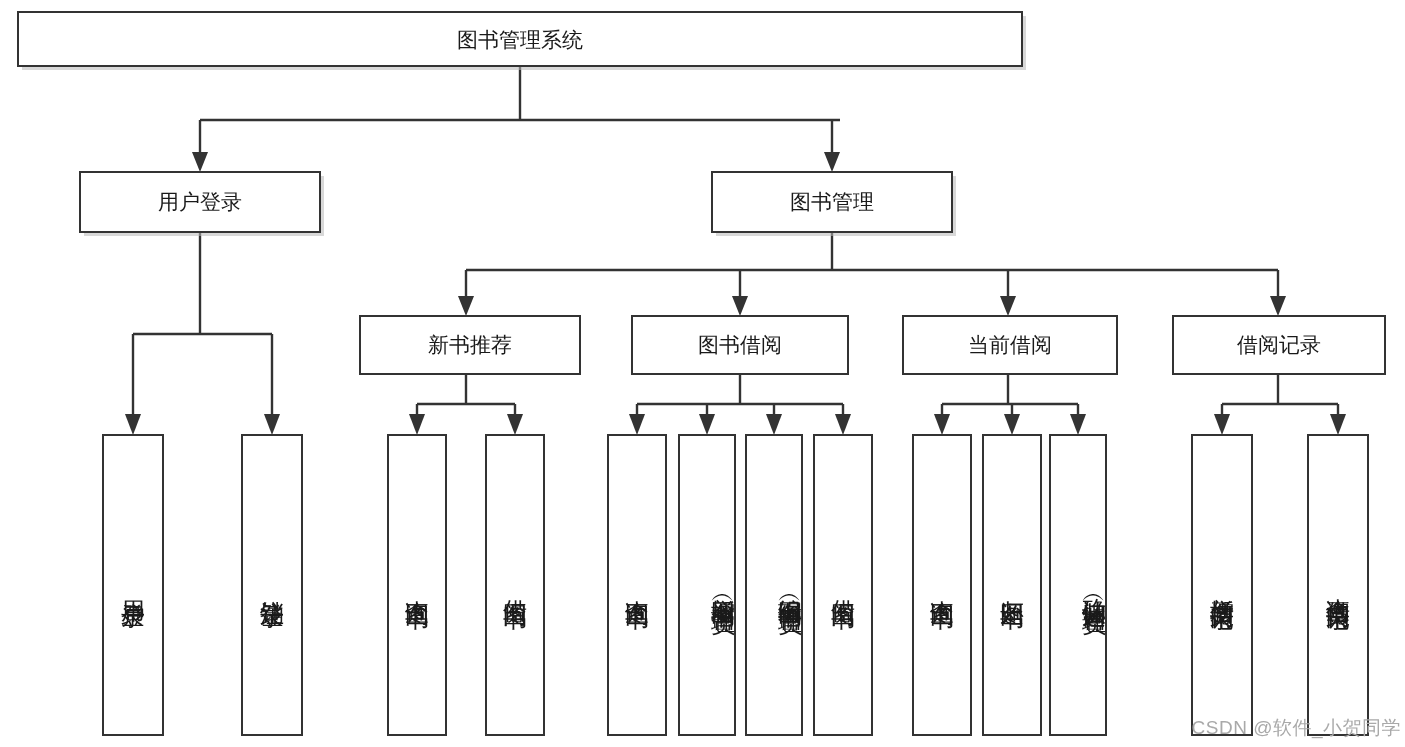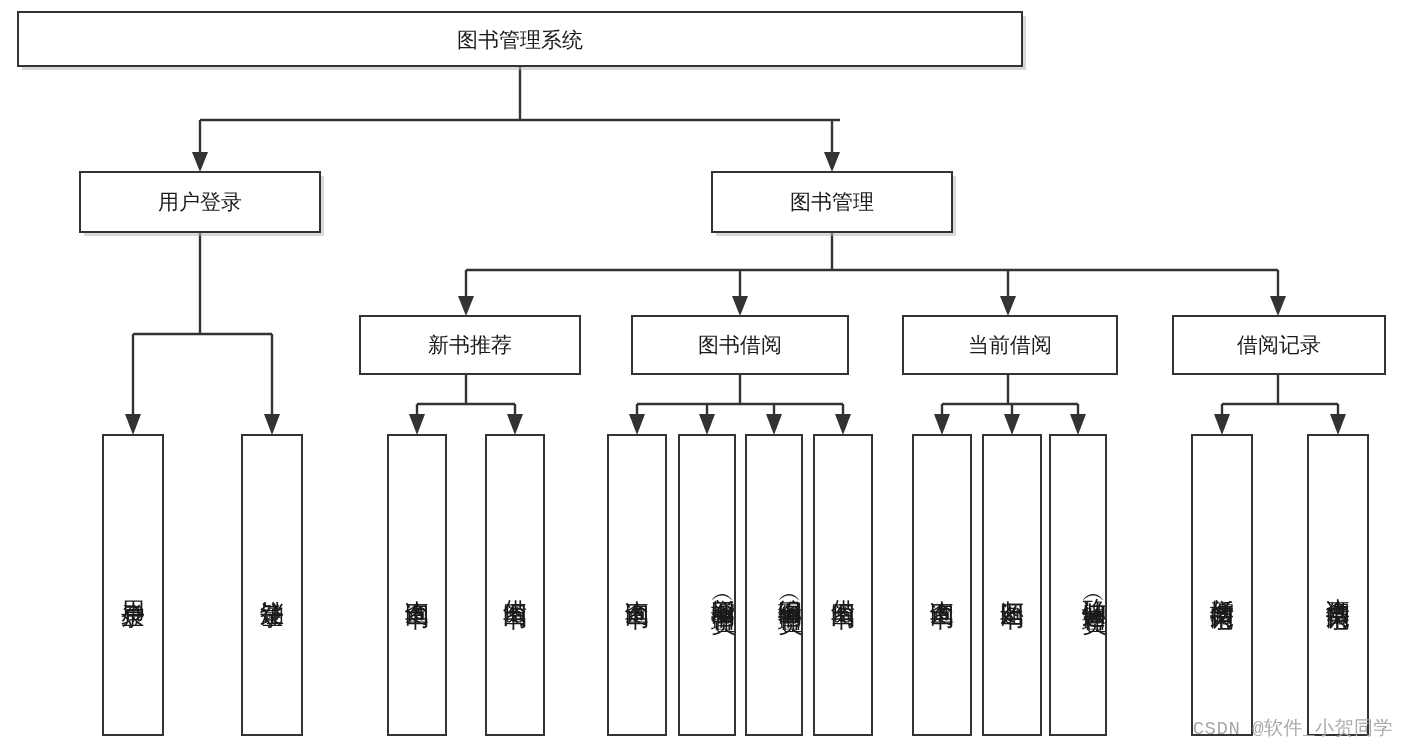--- a/index.html
+++ b/index.html
@@ -60,23 +60,23 @@
     font-size: 24px;
     line-height: 1.0;
     color: #1a1a1a;
     letter-spacing: 2px;
     white-space: nowrap;
     pointer-events: none;
     text-align: center;
   }
   .watermark {
     position: absolute;
-    right: 12px;
+    right: 4px;
     bottom: 6px;
-    font-family: Liberation Mono, monospace;
+    font-family: Liberation Sans, sans-serif;
     font-size: 19px;
     color: #a9a9a9;
     letter-spacing: 0.5px;
     white-space: nowrap;
   }
 </style>
 </head>
 <body>
 
 <div id="diagram-root">

